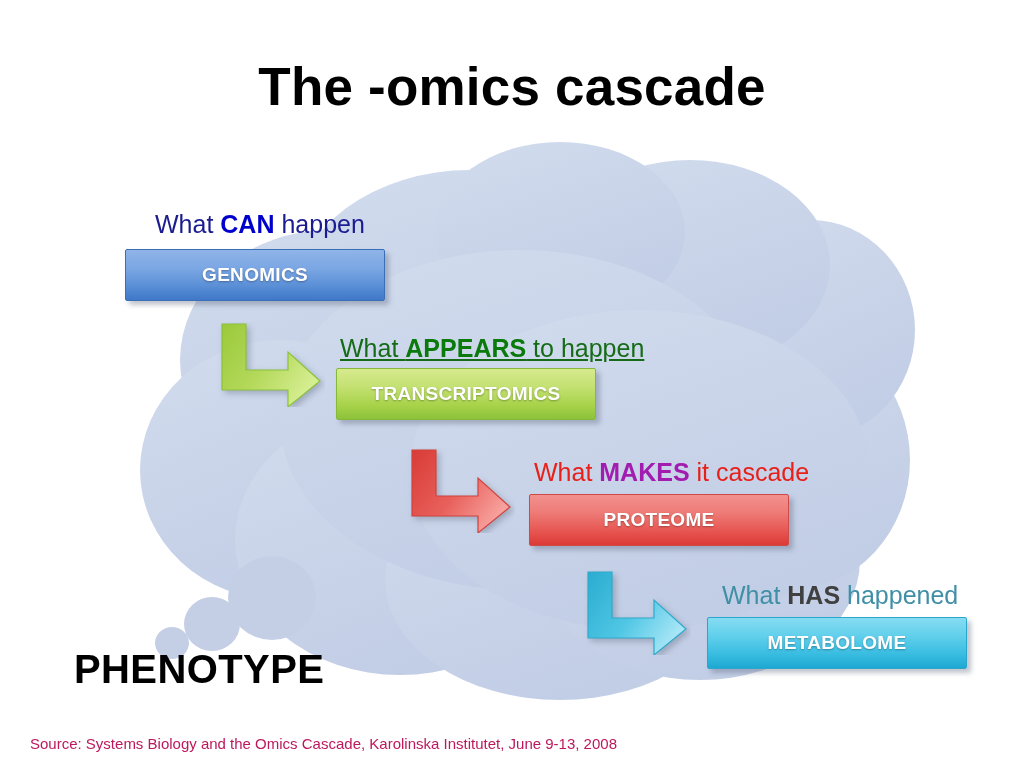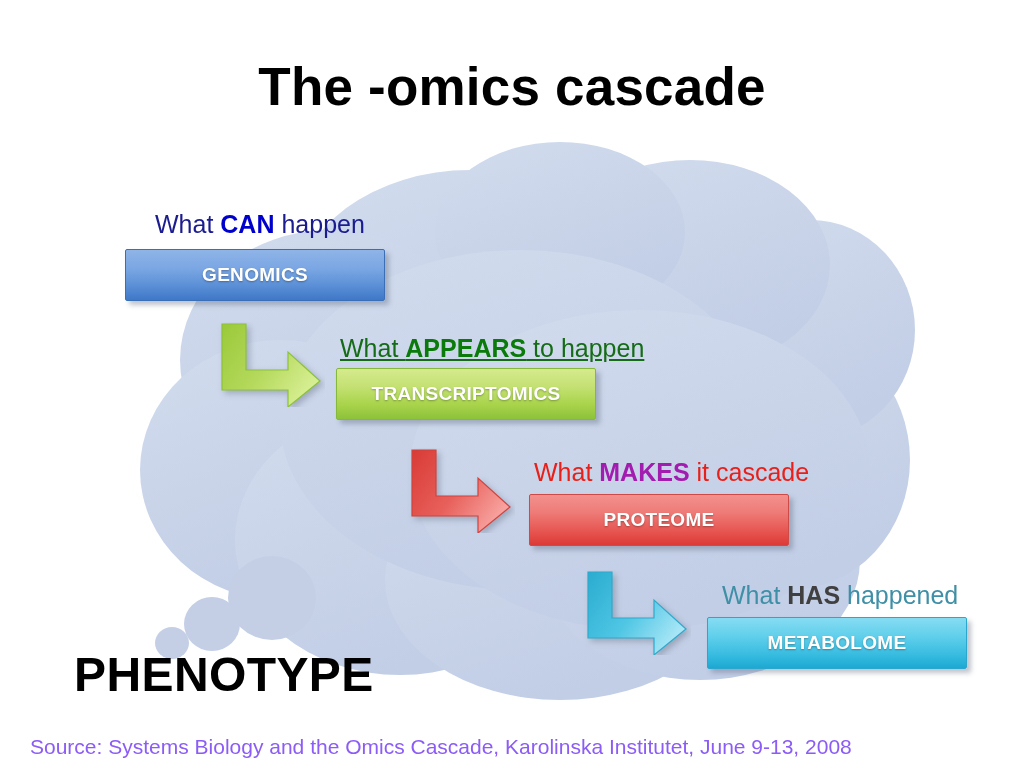--- a/index.html
+++ b/index.html
@@ -106,33 +106,33 @@
   
   .arrow-svg {
     position: absolute;
   }
 
   
   #phenotype {
     position: absolute;
     left: 74px;
     top: 647px;
-    font-size: 48px;
+    font-size: 40px;
     font-weight: 700;
     color: #000000;
     letter-spacing: 0.4px;
   }
 
   
   #source {
     position: absolute;
     left: 30px;
     top: 735px;
-    font-size: 21px;
-    color: #8b5cf6;
+    font-size: 15px;
+    color: #be185d;
     white-space: nowrap;
   }
 </style>
 </head>
 <body>
 
 <svg id="cloud-layer" viewBox="0 0 1024 768" xmlns="http://www.w3.org/2000/svg">
   <defs>
     <linearGradient id="cloudGrad" x1="0" y1="0" x2="0.45" y2="1">
       <stop offset="0%" stop-color="#d2dcee"></stop>

